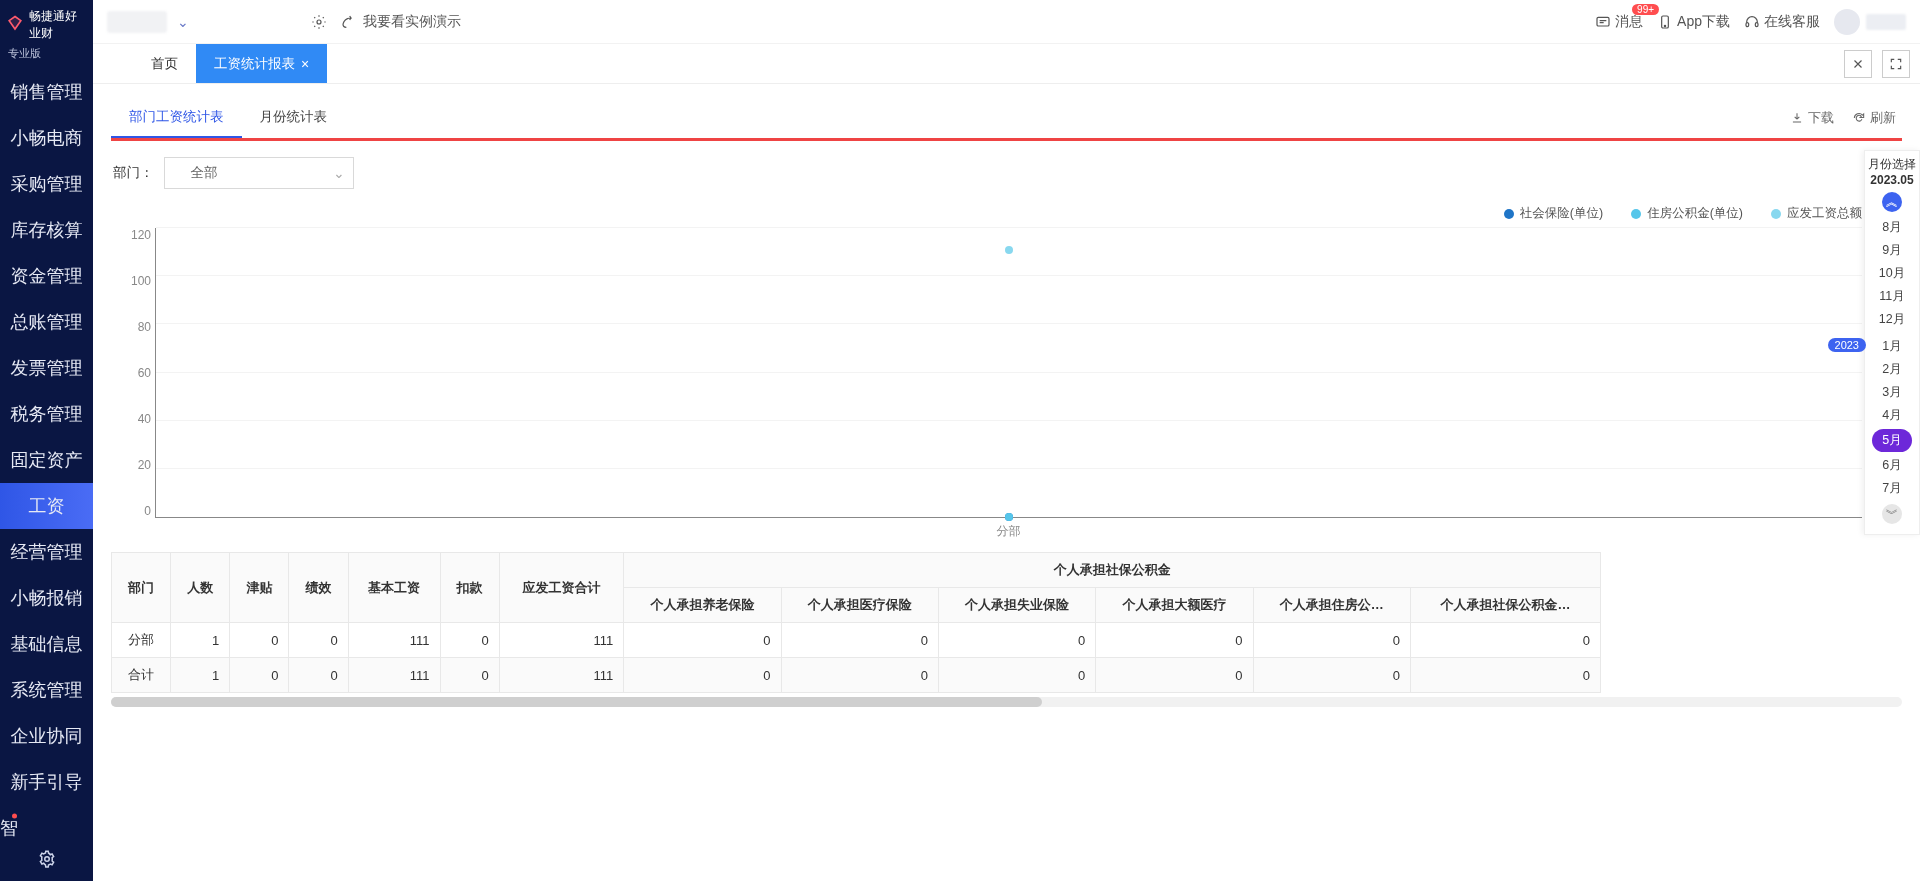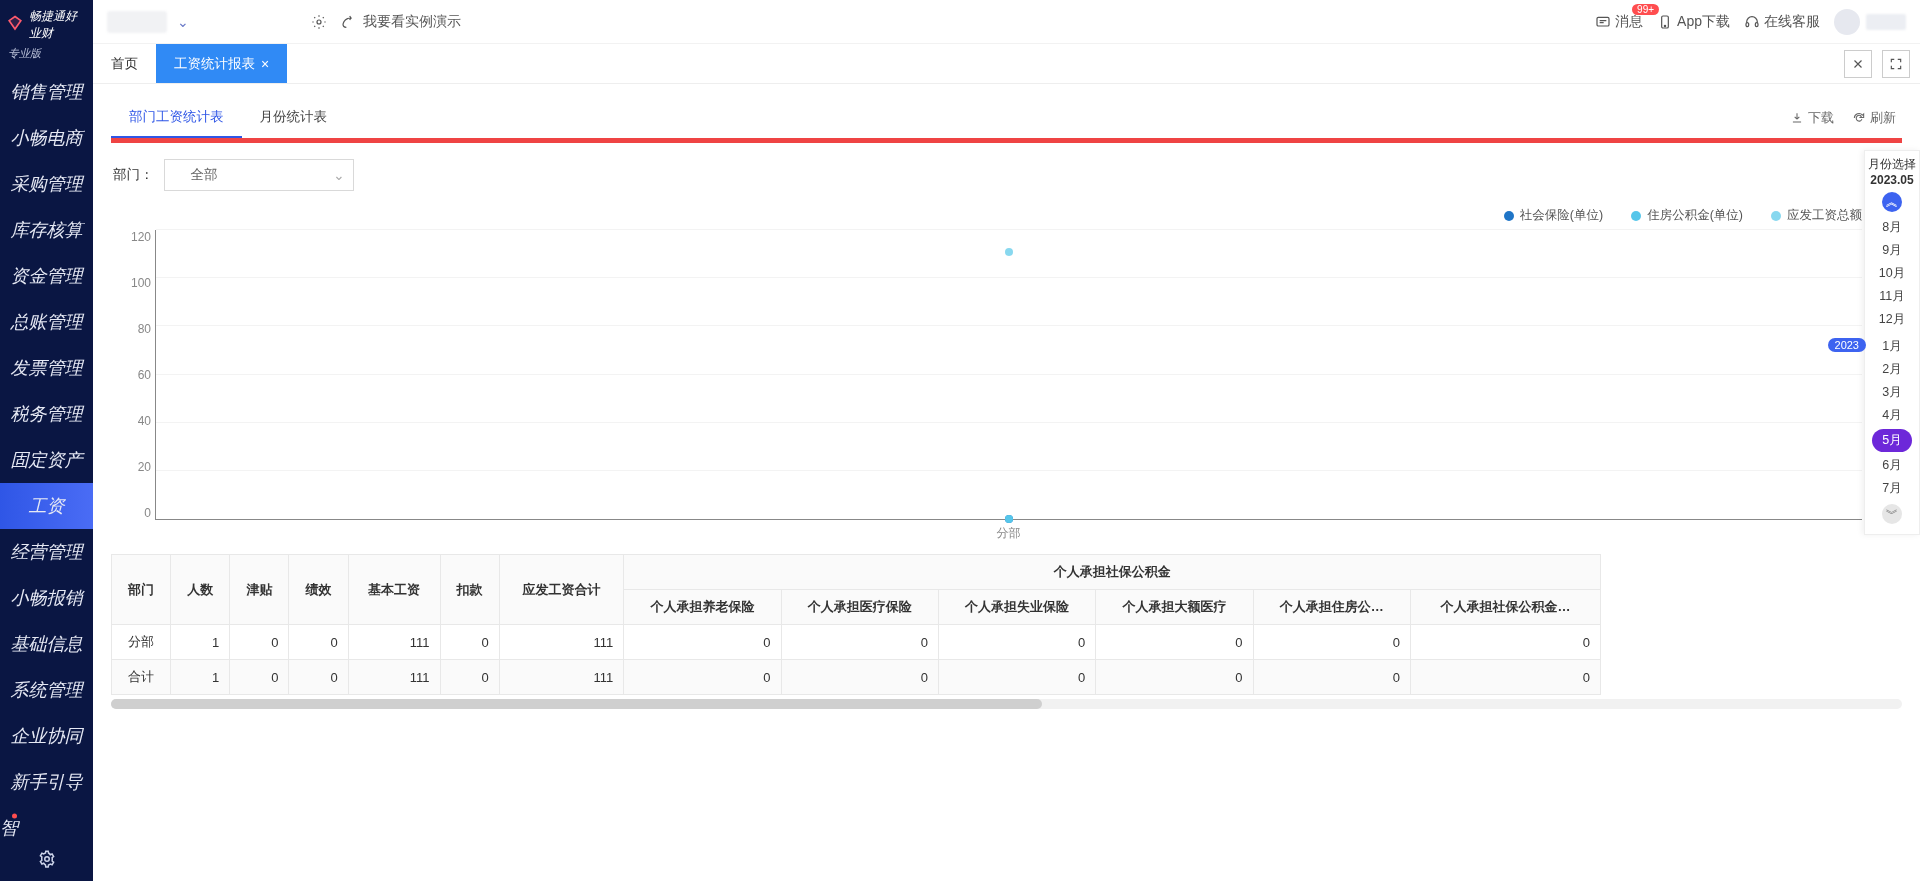--- a/index.html
+++ b/index.html
@@ -1,19 +1,19 @@
 <!DOCTYPE html>
 <html><head>
 <meta charset="utf-8">
 <style>
 * { margin:0; padding:0; box-sizing:border-box; font-family:"Microsoft YaHei","PingFang SC",sans-serif; }
 body { background:#fff; width:1920px; height:881px; overflow:hidden; color:#333; font-size:14px; }
 
 
-.sidebar { position:fixed; left:0; top:0; width:93px; height:100%; background:#0a1643; color:#fff; display:flex; flex-direction:column;font-style:italic; }
+.sidebar { position:fixed; left:0; top:0; width:93px; height:100%; background:#0a1643; color:#fff; display:flex; flex-direction:column; }
 .logo-area { padding:8px 5px 4px 5px; display:flex; align-items:center; gap:4px; }
 .logo-icon svg { width:20px; height:20px; }
 .logo-text { font-size:12px; font-weight:500; color:#fff; }
 .edition { font-size:11px; color:#b9c0d8; padding:0 0 8px 8px; }
 .nav { flex:1; overflow:auto; }
 .nav-item { text-align:center; padding:11px 0; font-size:18px; color:#e6e9f4; cursor:pointer; position:relative; }
 .nav-item.active { background:linear-gradient(90deg,#2f56e6,#4a6cf5); }
 .nav-item.dot::before { content:""; position:absolute; left:12px; top:50%; width:5px; height:5px; background:#ff4d4f; border-radius:50%; transform:translateY(-50%); }
 .sidebar-footer { text-align:center; padding:10px 0; }
 .gear-foot svg { width:18px; height:18px; stroke:#cdd4ea; }
@@ -28,31 +28,31 @@
 .demo { display:flex; align-items:center; gap:6px; color:#555; cursor:pointer; }
 .demo svg { width:16px; height:16px; stroke:#555; fill:none; }
 .top-spacer { flex:1; }
 .badge { position:relative; }
 .badge::after { position:absolute; top:-9px; right:-16px; background:#ff4d4f; color:#fff; font-size:10px; padding:0 5px; border-radius:8px; content:attr(data-badge); }
 .avatar { display:flex; align-items:center; gap:6px; }
 .avatar-circ { width:26px; height:26px; border-radius:50%; background:#e6e8ef; }
 .avatar-name { width:40px; height:16px; background:#eceef3; filter:blur(1px); border-radius:2px; }
 
 
-.tabstrip { position:fixed; left:93px; right:0; top:44px; height:40px; display:flex; align-items:stretch; border-bottom:1px solid #eee; background:#fff; }
+.tabstrip { position:fixed; left:93px; right:0; top:44px; height:40px; display:flex; align-items:stretch; border-bottom:1px solid #eee; background:#fff;padding-left:40px; }
 .tab { display:flex; align-items:center; padding:0 18px; font-size:13.5px; cursor:pointer; gap:6px; }
 .tab.active { background:#308af5; color:#fff; }
 .tab .close { font-size:14px; }
 .tabstrip-r { margin-left:auto; display:flex; align-items:center; gap:10px; padding-right:10px; }
 .tabstrip-r .sq { border:1px solid #ccc; width:28px; height:28px; display:flex; align-items:center; justify-content:center; cursor:pointer; color:#555; }
 .tabstrip-r .sq svg { width:14px; height:14px; stroke:#555; }
 
 
 .content { position:fixed; left:93px; right:0; top:84px; bottom:0; padding:14px 18px; background:#fff; }
-.subtab-row { display:flex; align-items:center; border-bottom:5px solid #ef4444; }
+.subtab-row { display:flex; align-items:center; border-bottom:3px solid #ef4444; }
 .subtab { padding:10px 18px; font-size:13.5px; cursor:pointer; color:#444; }
 .subtab.active { color:#2f56e6; border-bottom:2px solid #2f56e6; }
 .subtab-actions { margin-left:auto; display:flex; gap:18px; padding-right:6px; }
 .link-btn { display:flex; align-items:center; gap:4px; color:#666; cursor:pointer; font-size:13px; }
 .link-btn svg { width:14px; height:14px; stroke:#666; fill:none; }
 
 .filter-row { display:flex; align-items:center; gap:10px; padding:16px 0 10px 2px; }
 .filter-label { font-size:13.5px; color:#333; }
 .select { border:1px solid #d9d9d9; background:#fff; height:32px; min-width:190px; padding:0 28px 0 26px; display:flex; align-items:center; font-size:13.5px; color:#666; position:relative; cursor:pointer; }
 .select .arw { position:absolute; right:8px; color:#aaa; }

